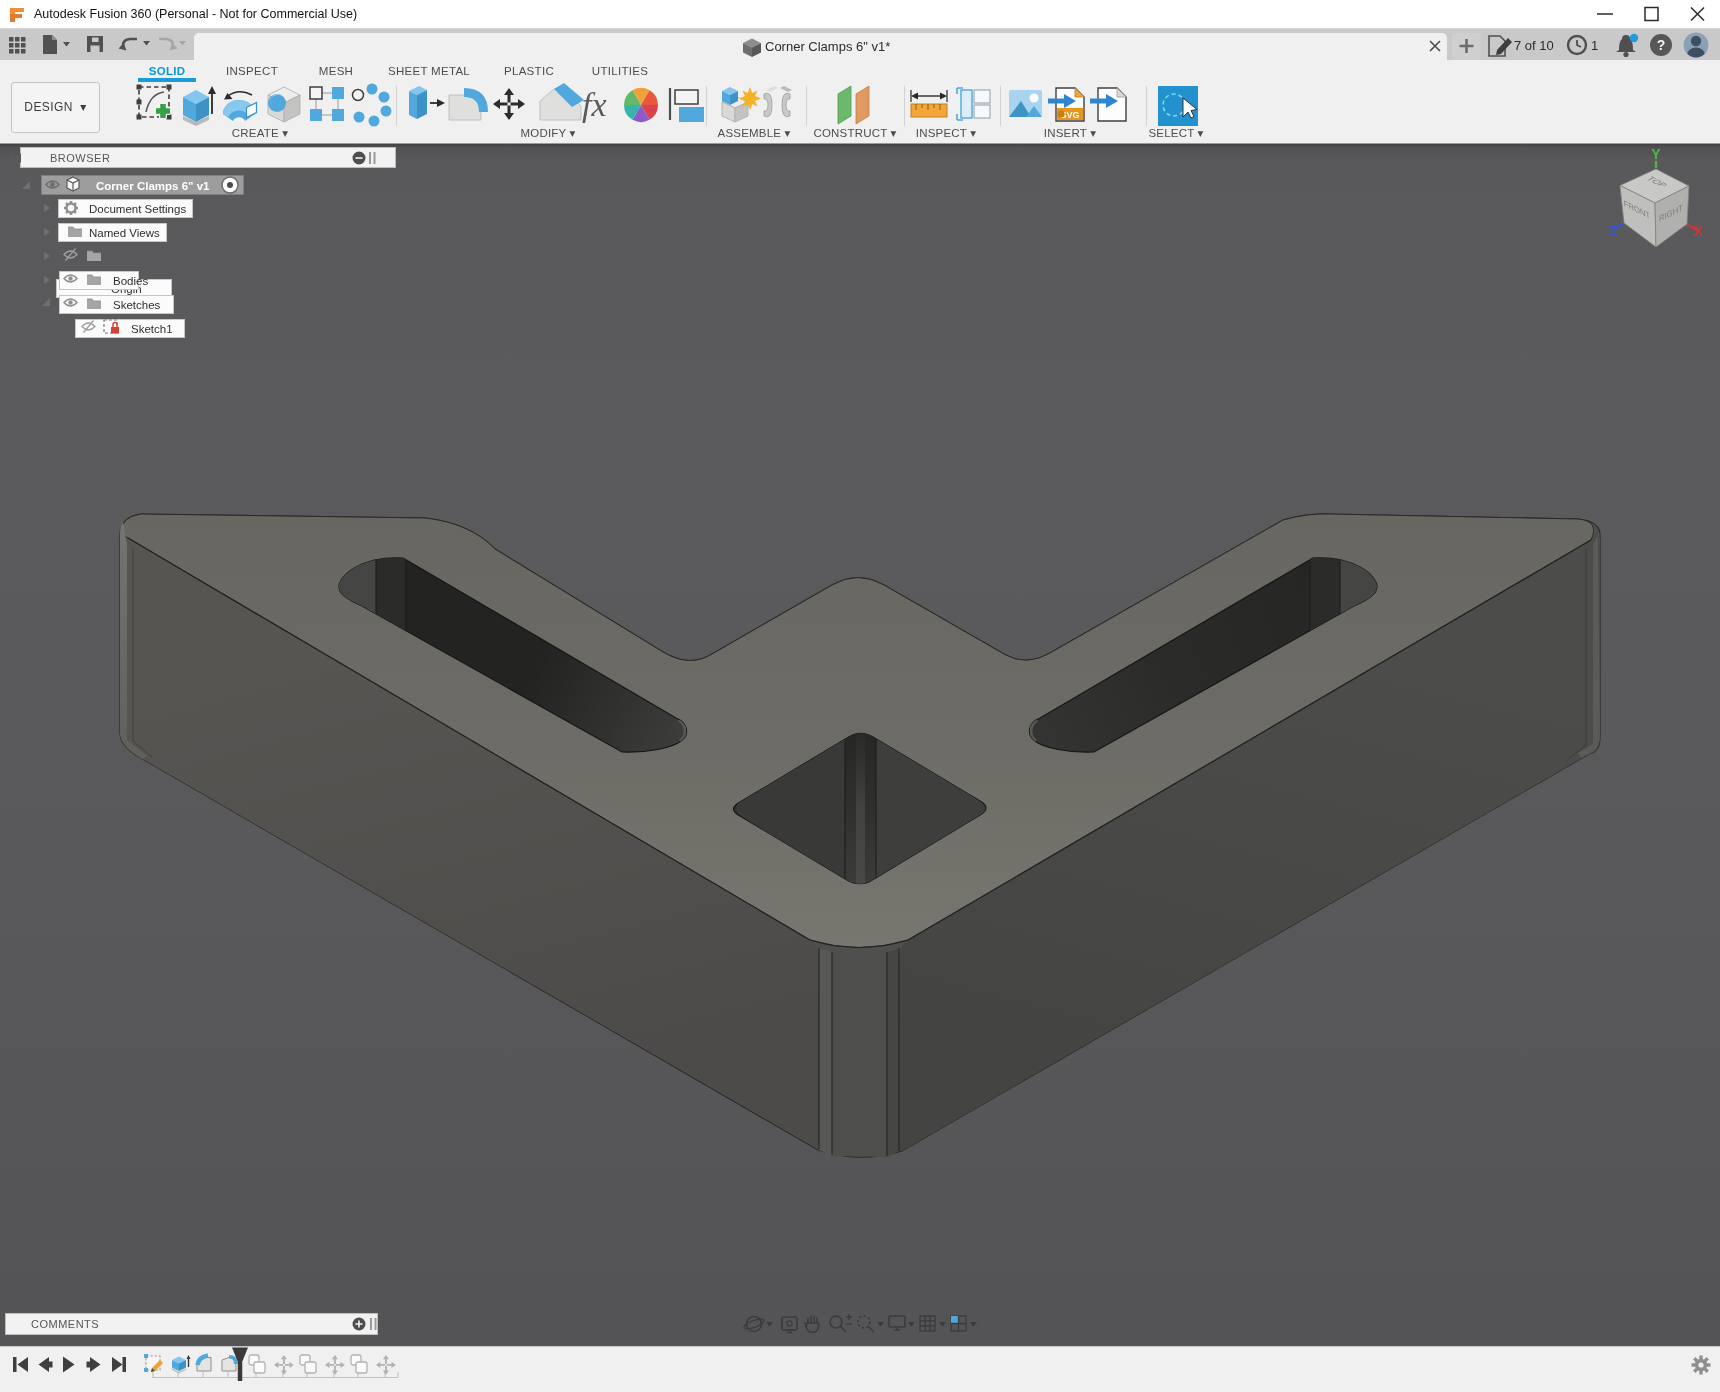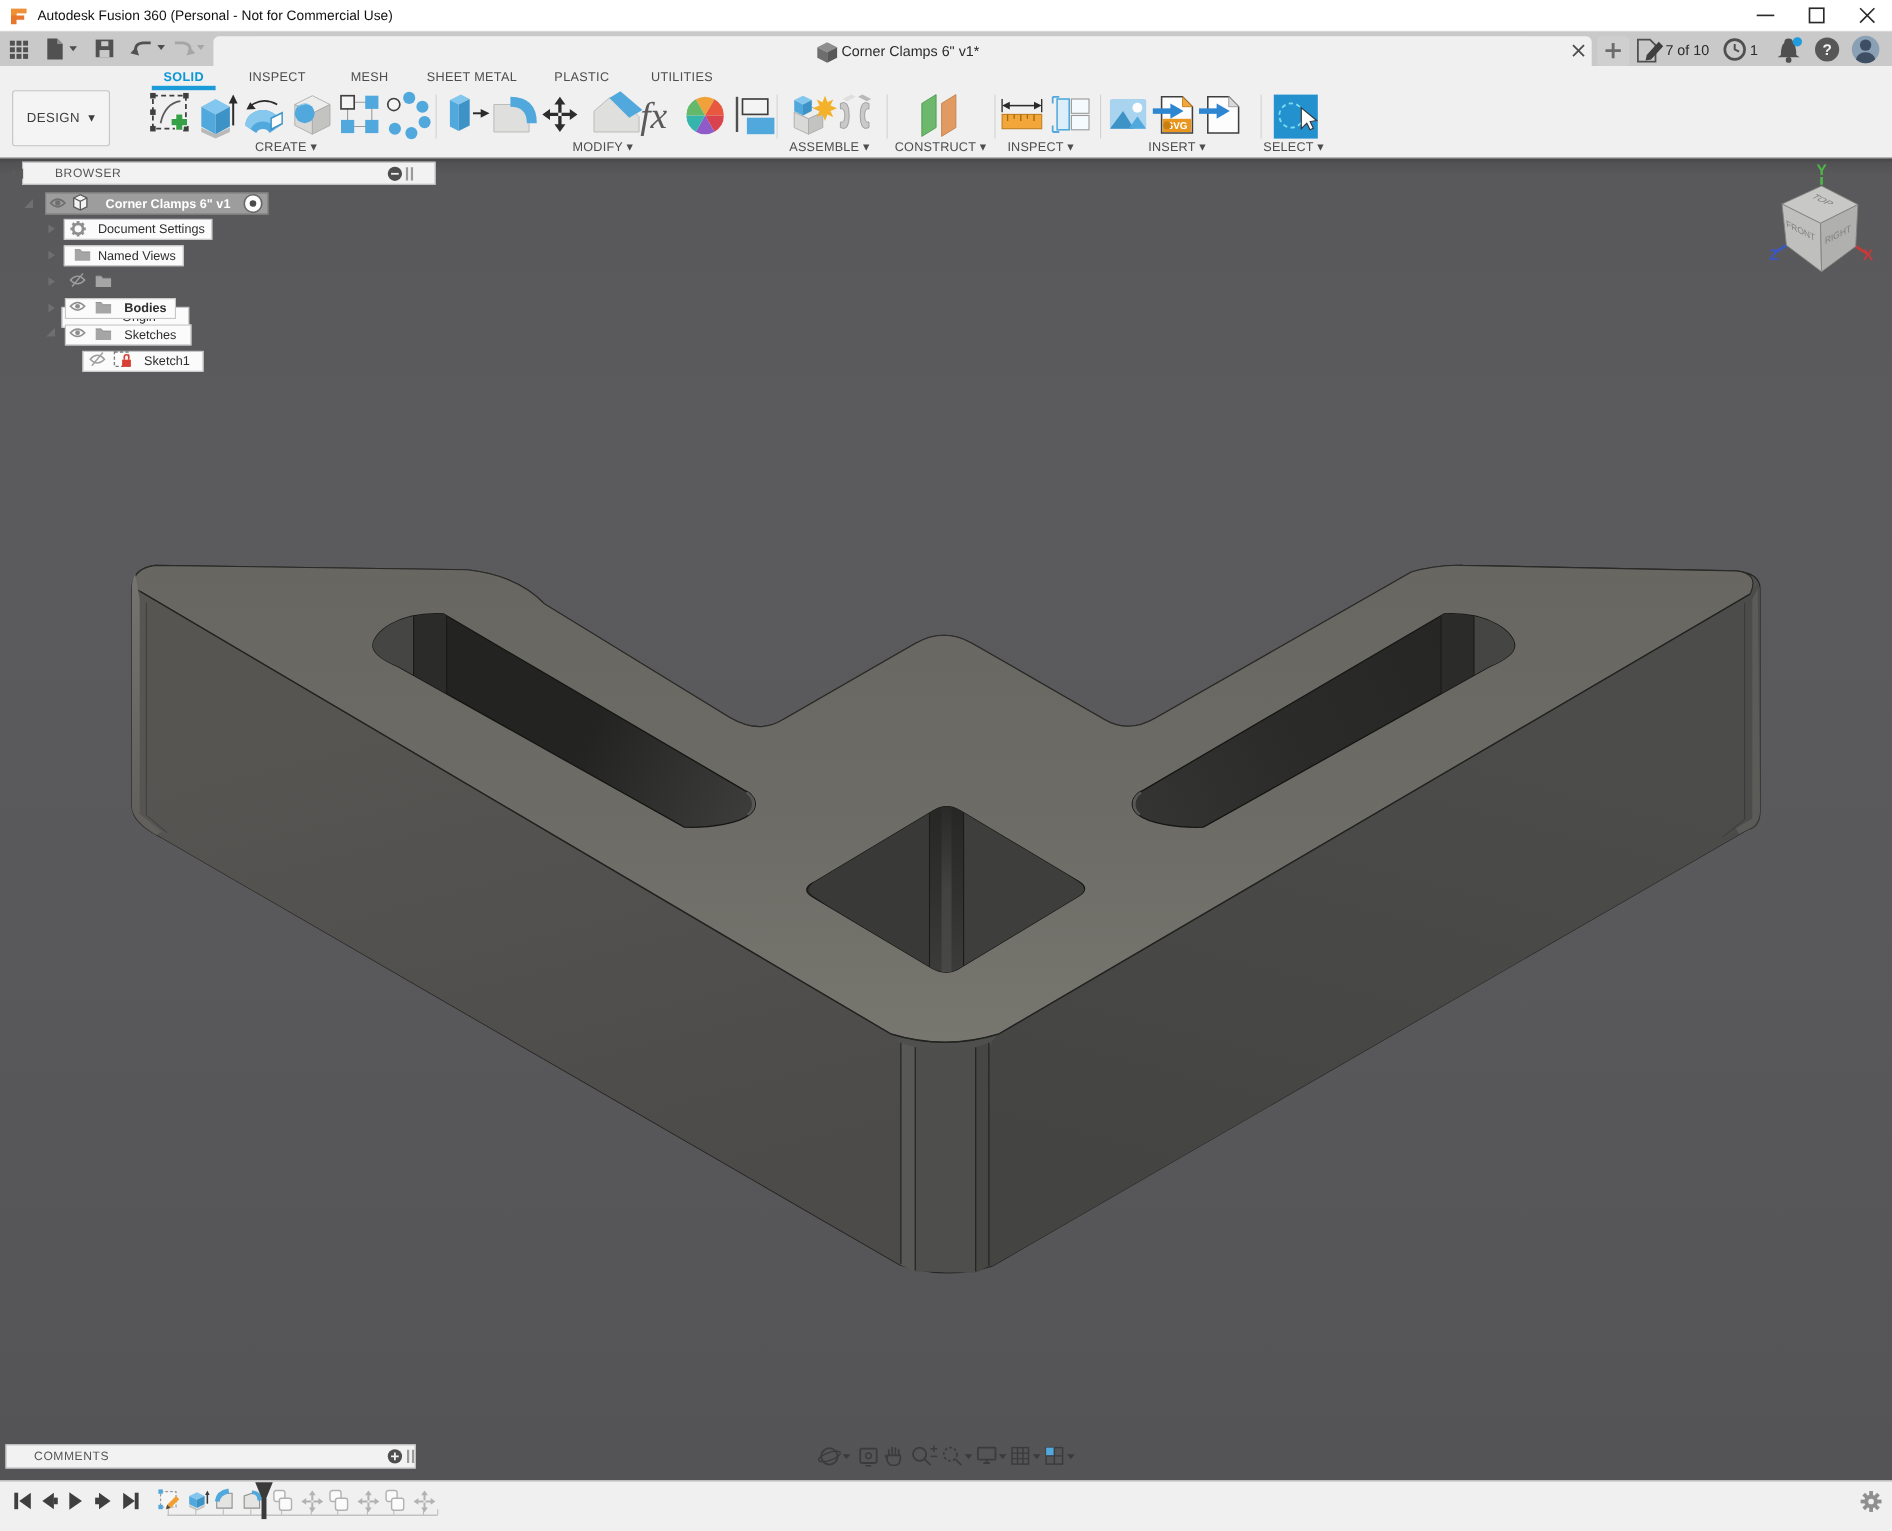--- a/index.html
+++ b/index.html
@@ -216,21 +216,21 @@
     </div>
     <div class="trow" style="left:58px;top:55px;width:135px;">
         <span class="txt" style="left:30px;">Document Settings</span>
       </div>
     <div class="trow" style="left:58px;top:79px;width:109px;padding-left:24px;">
         <span class="txt" style="left:30px;">Named Views</span>
       </div>
     <div class="trow" style="left:56px;top:103px;width:116px;margin-top:32px;">
         <span class="txt" style="left:54px;">Origin</span>
       </div>
-    <div class="trow" style="left:59px;top:127px;width:101px;font-weight:bold;">
+    <div class="trow" style="left:59px;top:127px;width:80px;">
         <span class="txt" style="left:53px;">Bodies</span>
       </div>
     <div class="trow" style="left:59px;top:151px;width:115px;">
         <span class="txt" style="left:53px;">Sketches</span>
       </div>
     <div class="trow" style="left:75px;top:175px;width:110px;">
         <span class="txt" style="left:55px;">Sketch1</span>
       </div>
     <div class="abs" id="comments">
         <span class="t">COMMENTS</span>

